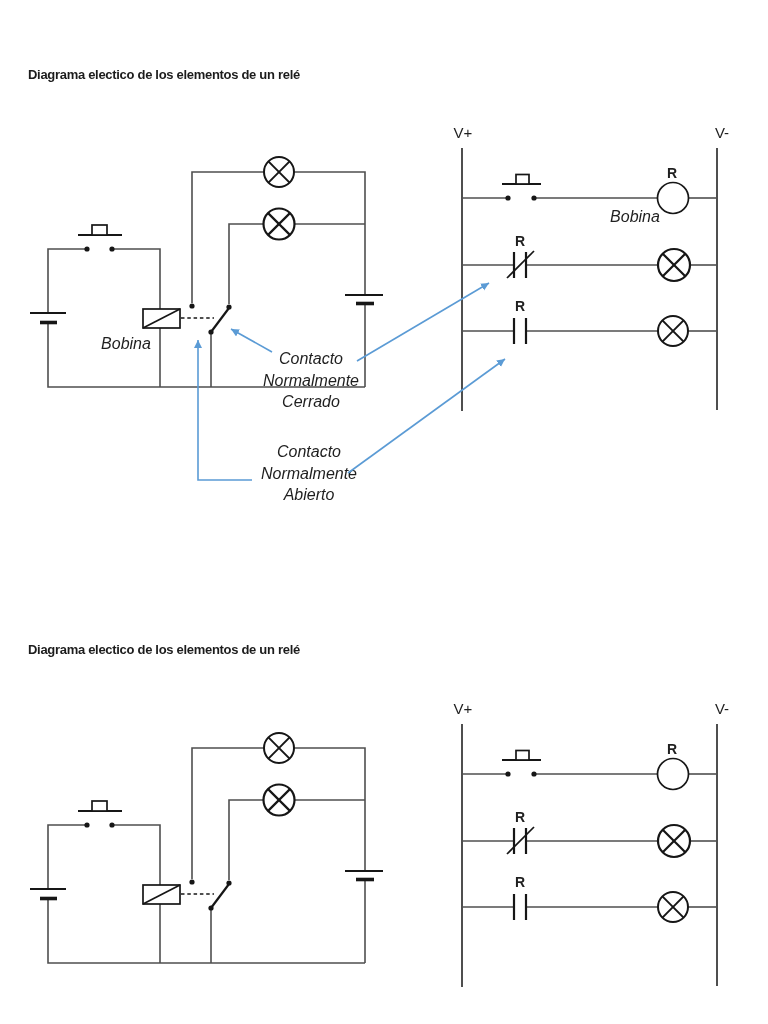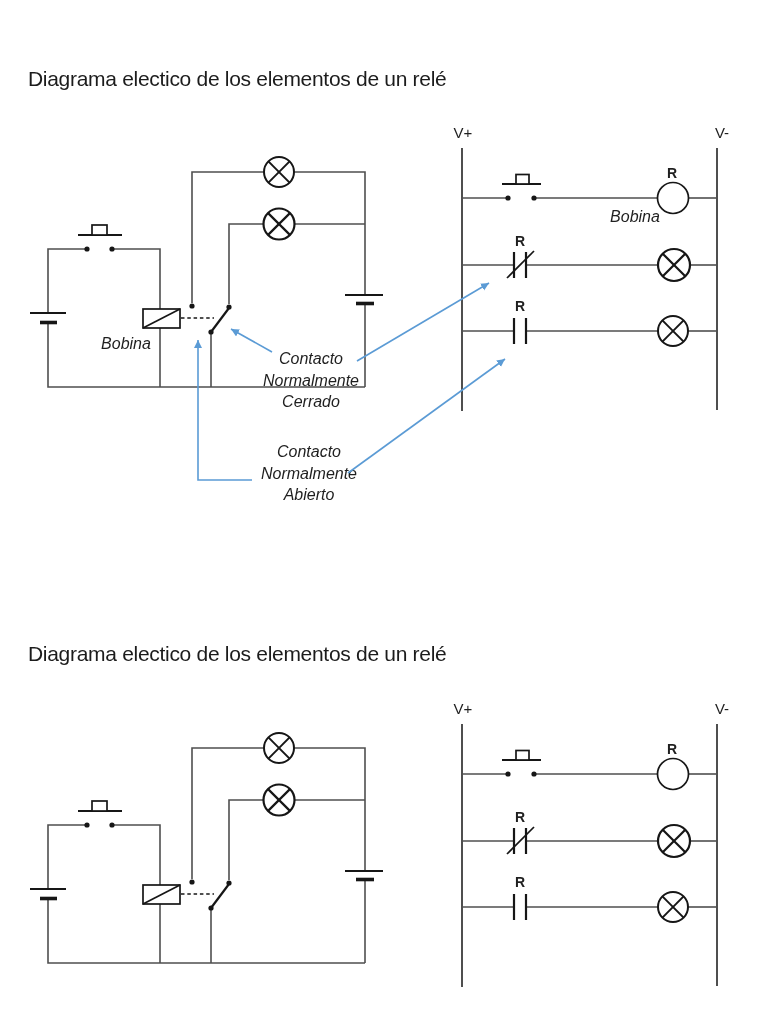--- a/index.html
+++ b/index.html
@@ -1,18 +1,18 @@
 <!DOCTYPE html>
 <html style="--wire: #4f4f4f; --symbol: #161616; --lamp_on: #ffff00; --lamp_off: #ffffff; --annotation: #5b9bd5; --text: #1f1f1f;"><head>
 <meta charset="utf-8">
 <style>
   html,body{margin:0;padding:0;background:#fff;}
   .page{position:relative;width:768px;height:1024px;background:#fff;overflow:hidden;
         font-family:"Liberation Sans",sans-serif;}
-  .title{position:absolute;left:28px;font-weight:normal;font-size:21px;letter-spacing:-0.3px;
+  .title{position:absolute;left:28px;font-weight:bold;font-size:13px;letter-spacing:-0.3px;
          color:#1c1c1c;white-space:nowrap;}
   #title-1{top:67px;}
   #title-2{top:642px;}
   svg{position:absolute;left:0;top:0;}
 
   
   .w    {stroke:var(--wire);stroke-width:1.6;fill:none;}
   .rail {stroke:var(--wire);stroke-width:2;fill:none;}
   .sym  {stroke:var(--symbol);stroke-width:2;fill:none;}
   .symt {stroke:var(--symbol);stroke-width:1.7;fill:none;}

